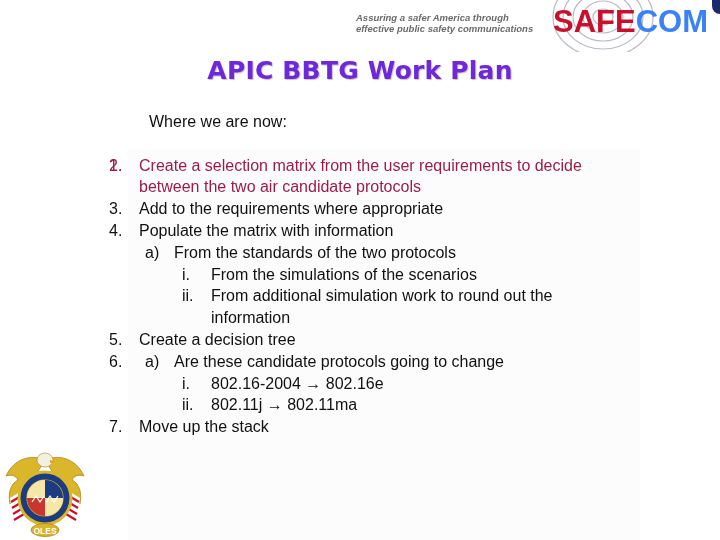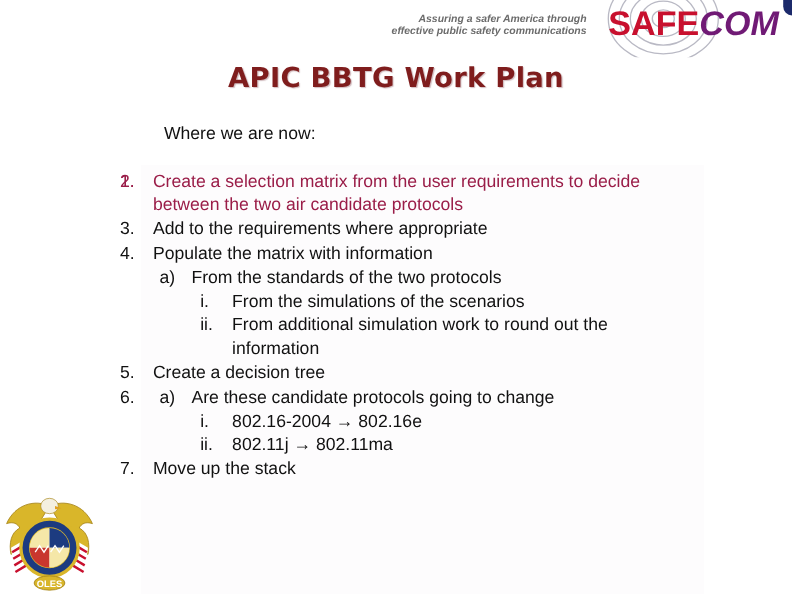--- a/index.html
+++ b/index.html
@@ -22,21 +22,20 @@
       height: 390px;
       background: #fdfcfd;
     }
     
     .header-logo {
       position: absolute;
       left: 352px;
       top: 0;
       width: 368px;
       height: 48px;
-      text-align: right;
     }
     .tagline {
       position: absolute;
       left: 4px;
       top: 13px;
       font-style: italic;
       font-weight: bold;
       font-size: 9.5px;
       line-height: 10.5px;
       color: #6b6b6b;
@@ -54,41 +53,41 @@
       left: 190px;
       top: 5px;
       font-family: "Liberation Sans", sans-serif;
       font-weight: bold;
       font-size: 31px;
       letter-spacing: 0px;
       white-space: nowrap;
       line-height: 34px;
     }
     .logo-safe { color: #c8102e; margin-left: 11px; }
-    .logo-com { color: #701a75; font-style: italic; }
+    .logo-com { color: #3b82f6; }
     .logo-corner {
       position: absolute;
       right: 0;
       top: 0;
       width: 8px;
       height: 14px;
       background: #1c2a6b;
       border-bottom-left-radius: 8px;
     }
     
     .title {
       position: absolute;
       left: 0;
       width: 720px;
       top: 56px;
       text-align: center;
       font-family: "DejaVu Sans", sans-serif;
       font-weight: bold;
       font-size: 25px;
-      color: #7f1d1d;
+      color: #6d28d9;
       text-shadow: 1px 1px 1px rgba(120, 60, 70, 0.35);
       letter-spacing: 0.2px;
     }
     
     .body-text {
       position: absolute;
       left: 109px;
       top: 111px;
       width: 580px;
       font-size: 16px;

